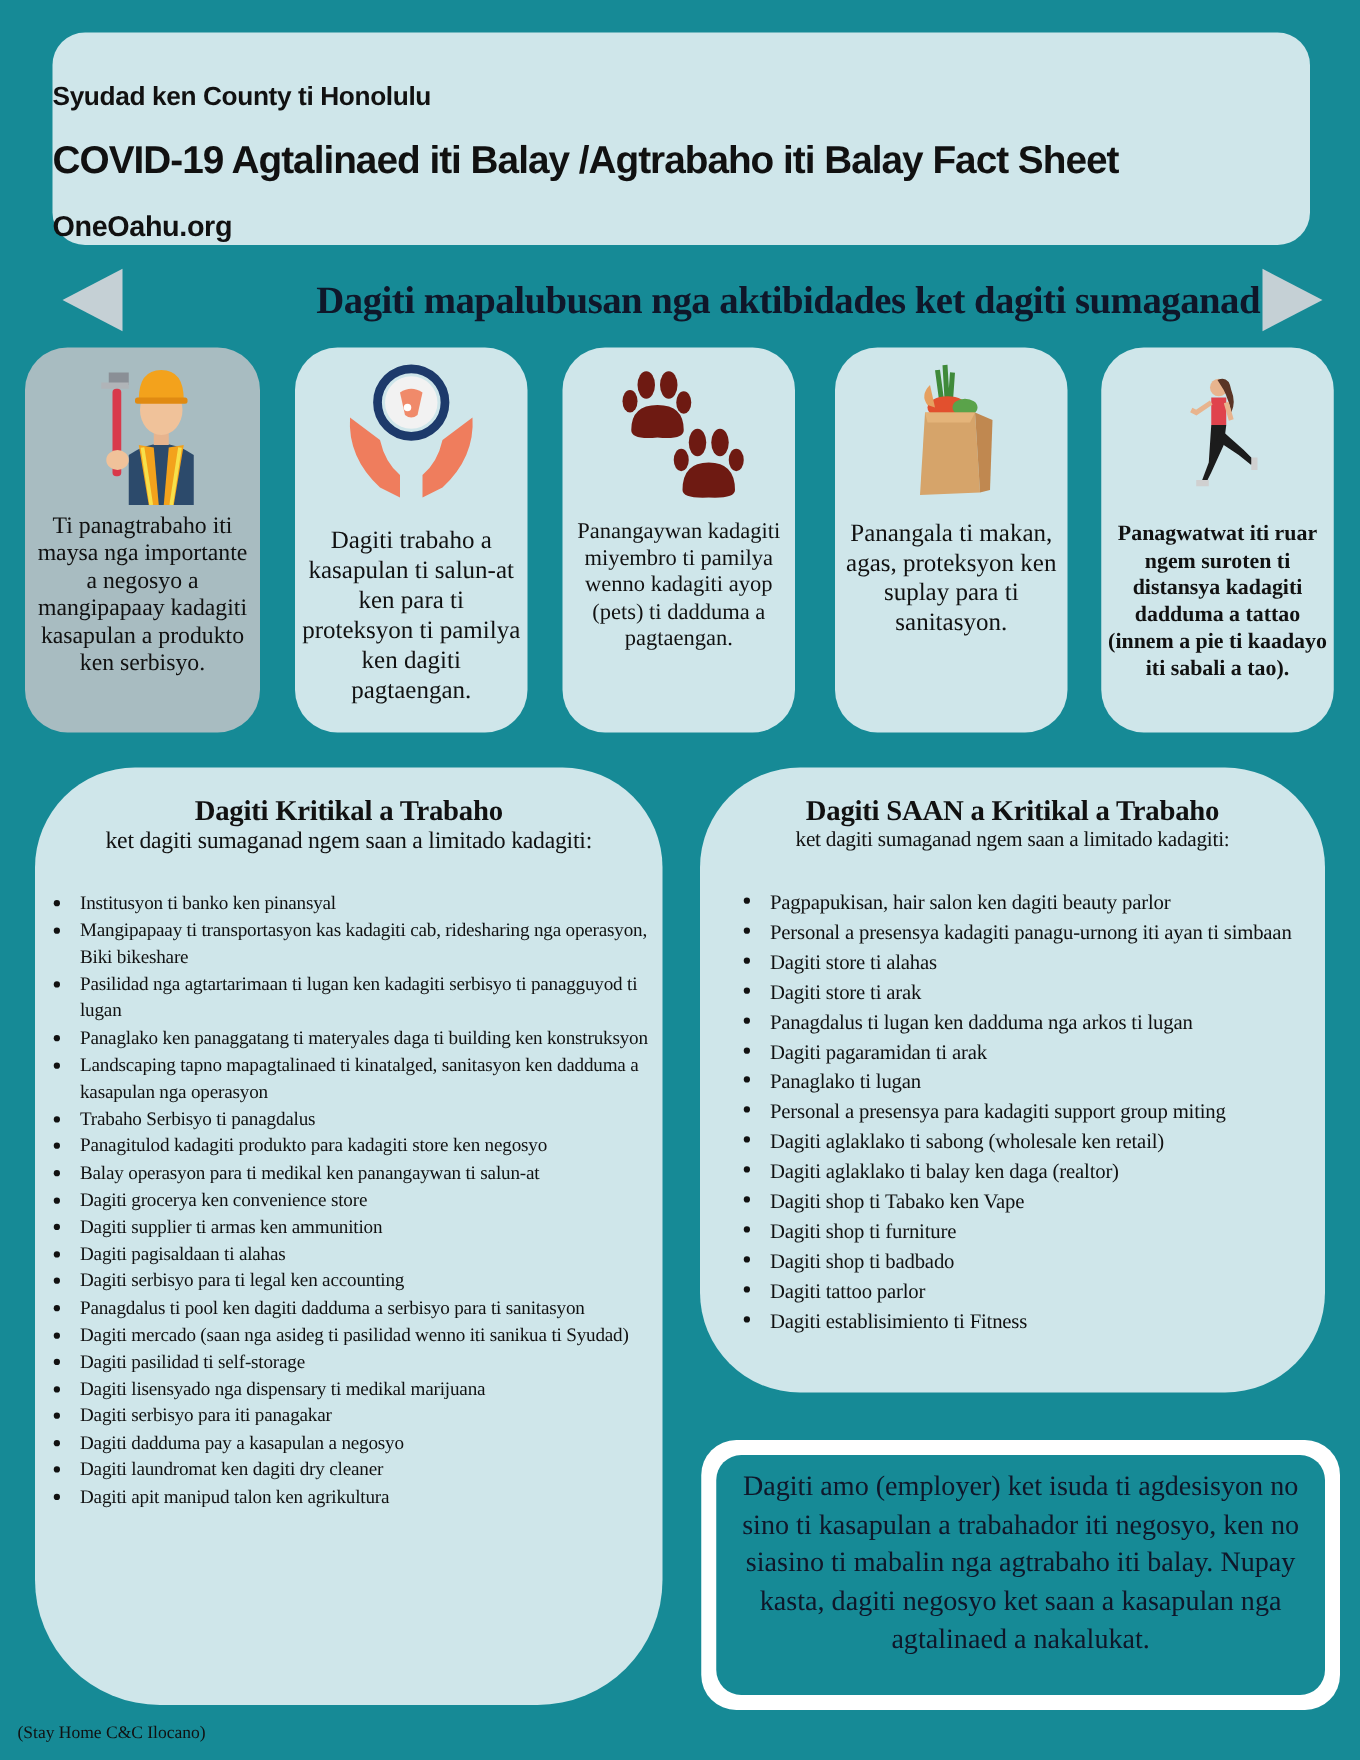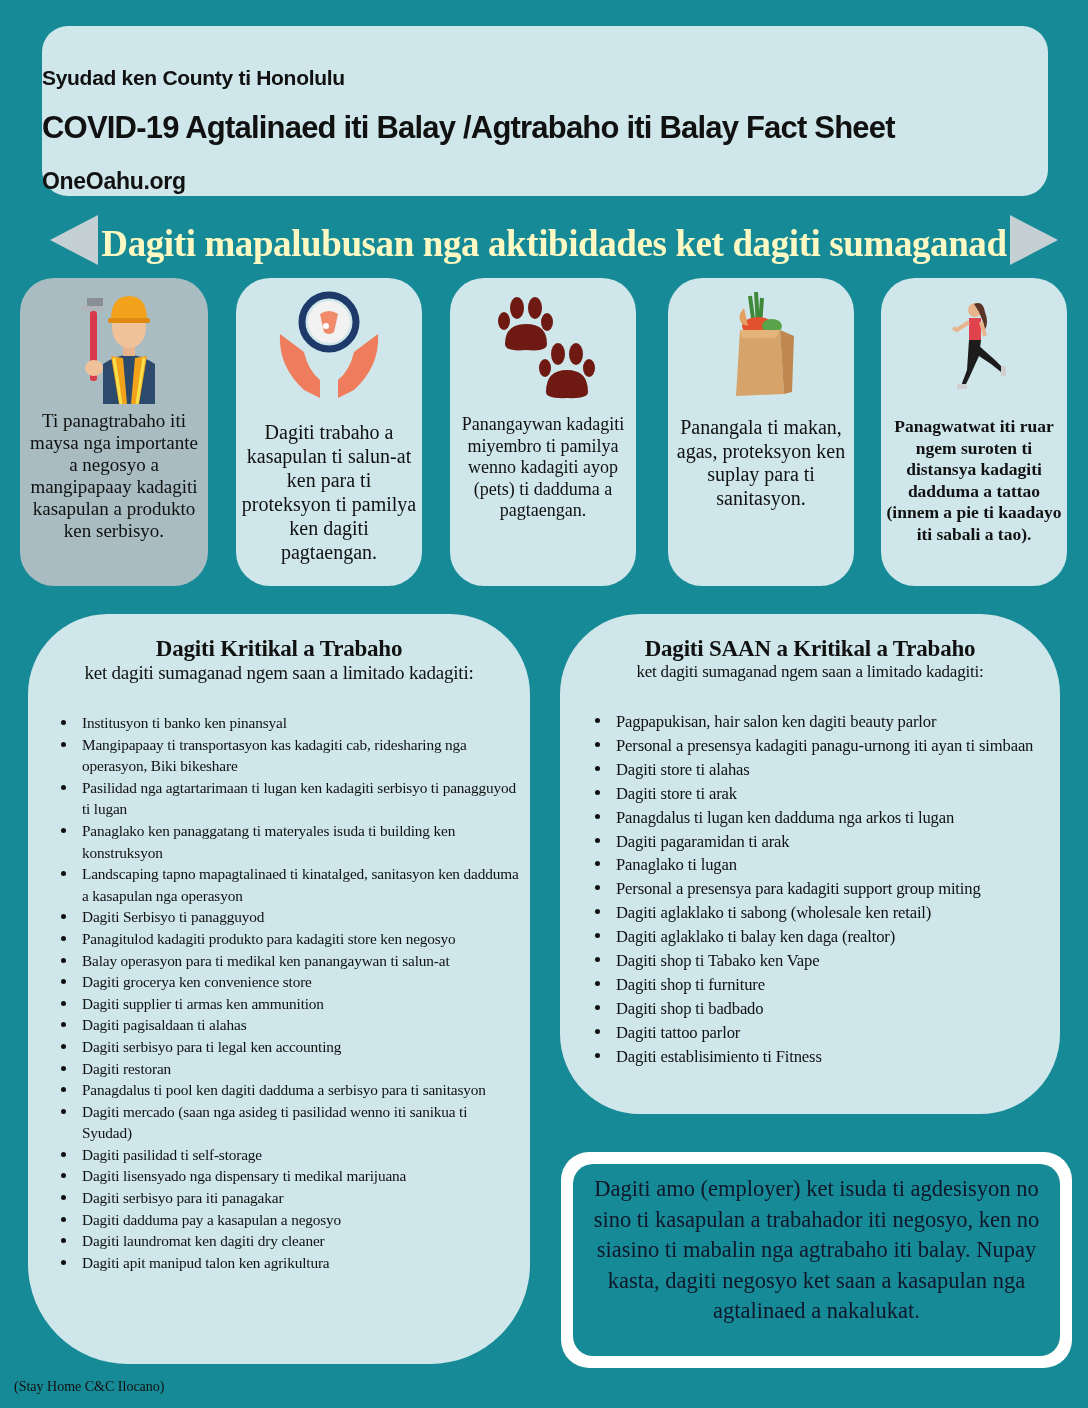--- a/index.html
+++ b/index.html
@@ -41,21 +41,21 @@
     border-top: 25px solid transparent; border-bottom: 25px solid transparent;
     border-right: 48px solid #c5d0d5;
   }
   .arrow-right {
     position: absolute; left: 1010px; top: 5px; width: 0; height: 0;
     border-top: 25px solid transparent; border-bottom: 25px solid transparent;
     border-left: 48px solid #c5d0d5;
   }
   .banner-text {
     position: absolute; left: 100px; right: 80px; top: 12px;
-    text-align: center; color: #fef9c3; font-weight: bold; font-size: 37px;
+    text-align: right; color: #0f172a; font-weight: bold; font-size: 31px;
     letter-spacing: -0.4px; white-space: nowrap;
   }
 
   .card {
     position: absolute; top: 278px; height: 308px;
     background: #cfe6ea; border-radius: 34px; text-align: center;
   }
   .card.grey { background: #a8bcc1; }
   .card .icon { position: absolute; left: 0; right: 0; top: 8px; height: 118px; display: flex; justify-content: center; align-items: center; }
   .card .text {
@@ -82,21 +82,21 @@
   }
   .panel-right .sub { font-size: 17px; }
   .panel ul { list-style: none; margin-top: 28px; }
   .panel li {
     position: relative; font-size: 15.3px; line-height: 21.6px; letter-spacing: -0.15px;
   }
   .panel li::before {
     content: ""; position: absolute; left: -21px; top: 8px; width: 5px; height: 5px;
     border-radius: 50%; background: #111;
   }
-  .panel-left ul { padding-left: 54px; padding-right: 10px; }
+  .panel-left ul { padding-left: 36px; padding-right: 10px; }
   .panel-right ul { padding-left: 56px; padding-right: 4px; margin-top: 28px; }
   .panel-right li { font-size: 16.6px; line-height: 23.9px; }
 
   .note-outer {
     position: absolute; left: 561px; top: 1152px; width: 511px; height: 216px;
     background: #ffffff; border-radius: 28px;
   }
   .note-inner {
     position: absolute; left: 12px; top: 12px; right: 12px; bottom: 12px;
     background: #168a96; border-radius: 20px;
@@ -211,30 +211,29 @@
     <div class="text" style="top:138px; font-size:17.5px; line-height:21.5px; font-weight:bold;">Panagwatwat iti ruar ngem suroten ti distansya kadagiti dadduma a tattao (innem a pie ti kaadayo iti  sabali a tao).</div>
   </div>
 
   <div class="panel panel-left">
     <h2>Dagiti Kritikal a Trabaho</h2>
     <div class="sub">ket dagiti sumaganad ngem saan a limitado kadagiti:</div>
     <ul>
       <li>Institusyon ti banko ken pinansyal</li>
       <li>Mangipapaay ti transportasyon kas kadagiti cab, ridesharing nga operasyon, Biki bikeshare</li>
       <li>Pasilidad nga agtartarimaan ti lugan ken kadagiti serbisyo ti panagguyod ti lugan</li>
-      <li>Panaglako ken panaggatang ti materyales isuda ti building ken konstruksyon</li>
+      <li>Panaglako ken panaggatang ti materyales daga ti building ken konstruksyon</li>
       <li>Landscaping tapno mapagtalinaed ti kinatalged, sanitasyon ken dadduma a kasapulan nga operasyon</li>
-      <li>Dagiti Serbisyo ti panagguyod</li>
+      <li>Trabaho Serbisyo ti panagdalus</li>
       <li>Panagitulod kadagiti produkto para kadagiti store ken negosyo</li>
       <li>Balay operasyon para ti medikal ken panangaywan ti salun-at</li>
       <li>Dagiti grocerya ken convenience store</li>
       <li>Dagiti supplier ti armas ken ammunition</li>
       <li>Dagiti pagisaldaan ti alahas</li>
       <li>Dagiti serbisyo para ti legal ken accounting</li>
-      <li>Dagiti restoran</li>
       <li>Panagdalus ti pool ken dagiti dadduma a serbisyo para ti sanitasyon</li>
       <li>Dagiti mercado (saan nga asideg ti pasilidad wenno iti sanikua ti Syudad)</li>
       <li>Dagiti pasilidad ti self-storage</li>
       <li>Dagiti lisensyado nga dispensary ti medikal marijuana</li>
       <li>Dagiti serbisyo para iti panagakar</li>
       <li>Dagiti dadduma pay a kasapulan a negosyo</li>
       <li>Dagiti laundromat ken dagiti dry cleaner</li>
       <li>Dagiti apit manipud talon ken agrikultura</li>
     </ul>
   </div>

